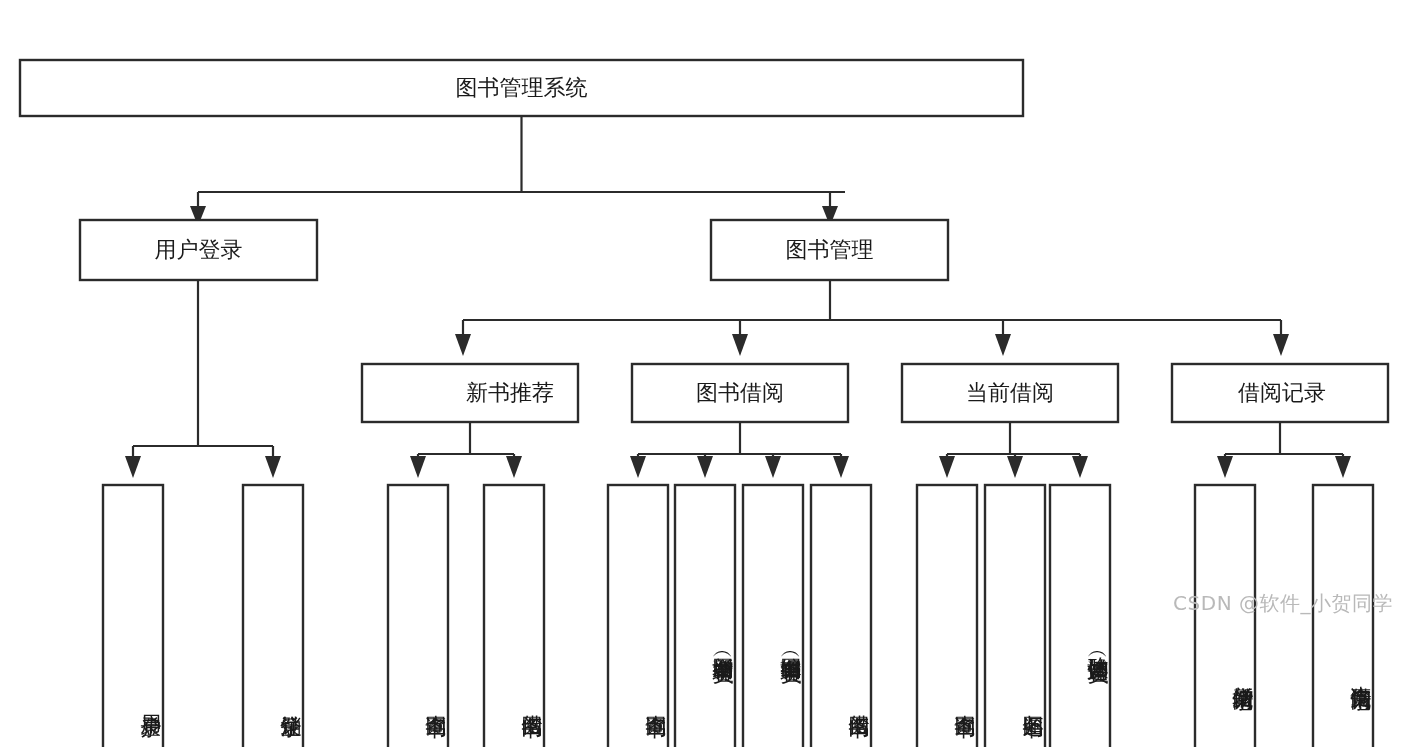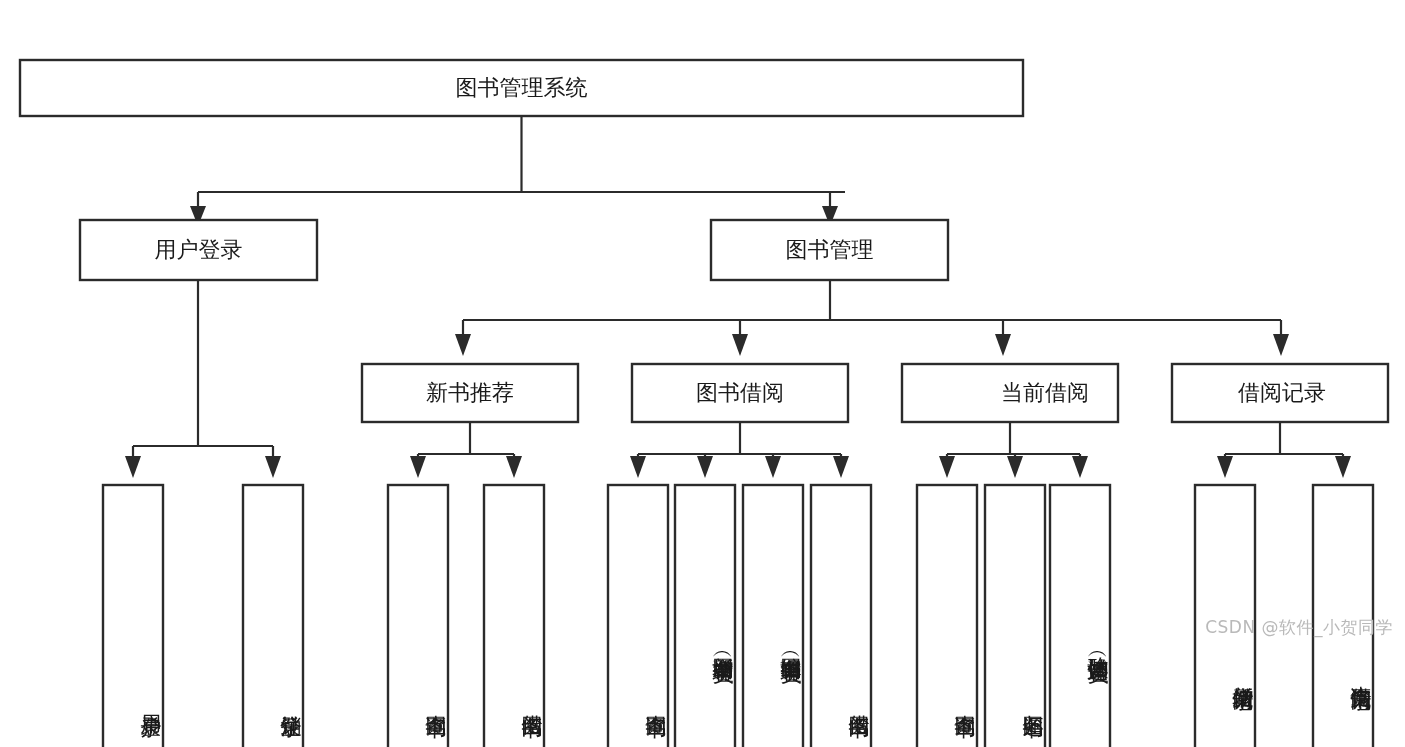--- a/index.html
+++ b/index.html
@@ -65,23 +65,23 @@
     color: #1a1a1a;
     display: flex;
     align-items: center;
     justify-content: center;
     pointer-events: none;
     white-space: nowrap;
   }
   #watermark {
     position: absolute;
     right: 12px;
-    bottom: 0;
-    font-family: "DejaVu Sans", "Liberation Sans", sans-serif;
-    font-size: 17px;
+    bottom: 22px;
+    font-family: "DejaVu Sans", "Liberation Sans", sans-serif;
+    font-size: 20px;
     color: #b9b9b9;
     letter-spacing: 0.5px;
     pointer-events: none;
   }
 </style>
 </head>
 <body>
 
 <div id="diagram-root">
 
@@ -187,23 +187,23 @@
 
     <rect class="node-box" x="1195" y="437" width="60" height="298"></rect>
     <rect class="node-box" x="1313" y="437" width="60" height="298"></rect>
   </svg>
 
   <div class="horizontal-label" style="left:20px; top:12px; width:1003px; height:56px;">图书管理系统</div>
 
   <div class="horizontal-label" style="left:80px; top:172px; width:237px; height:60px;">用户登录</div>
   <div class="horizontal-label" style="left:711px; top:172px; width:237px; height:60px;text-align:right;">图书管理</div>
 
-  <div class="horizontal-label" style="left:362px; top:316px; width:216px; height:58px;">新书推荐</div>
+  <div class="horizontal-label" style="left:362px; top:316px; width:216px; height:58px;padding-left:40px;">新书推荐</div>
   <div class="horizontal-label" style="left:632px; top:316px; width:216px; height:58px;font-family:Liberation Mono, monospace;">图书借阅</div>
-  <div class="horizontal-label" style="left:902px; top:316px; width:216px; height:58px;padding-left:35px;">当前借阅</div>
+  <div class="horizontal-label" style="left:902px; top:316px; width:216px; height:58px;">当前借阅</div>
   <div class="horizontal-label" style="left:1140px; top:316px; width:216px; height:58px;padding-left:34px;">借阅记录</div>
 
   <div class="vertical-label" style="left:103px; top:437px; width:60px; height:298px; padding-top:66px;">用户登录</div>
   <div class="vertical-label" style="left:243px; top:437px; width:60px; height:298px; padding-top:66px;">注销登录</div>
 
   <div class="vertical-label" style="left:388px; top:437px; width:60px; height:298px; padding-top:66px;">查询图书</div>
   <div class="vertical-label" style="left:484px; top:437px; width:60px; height:298px; padding-top:66px;">借阅图书</div>
 
   <div class="vertical-label" style="left:608px; top:437px; width:60px; height:298px; padding-top:66px;">查询图书</div>
   <div class="vertical-label" style="left:675px; top:437px; width:60px; height:298px; padding-top:10px;">新增图书（管理员）</div>

